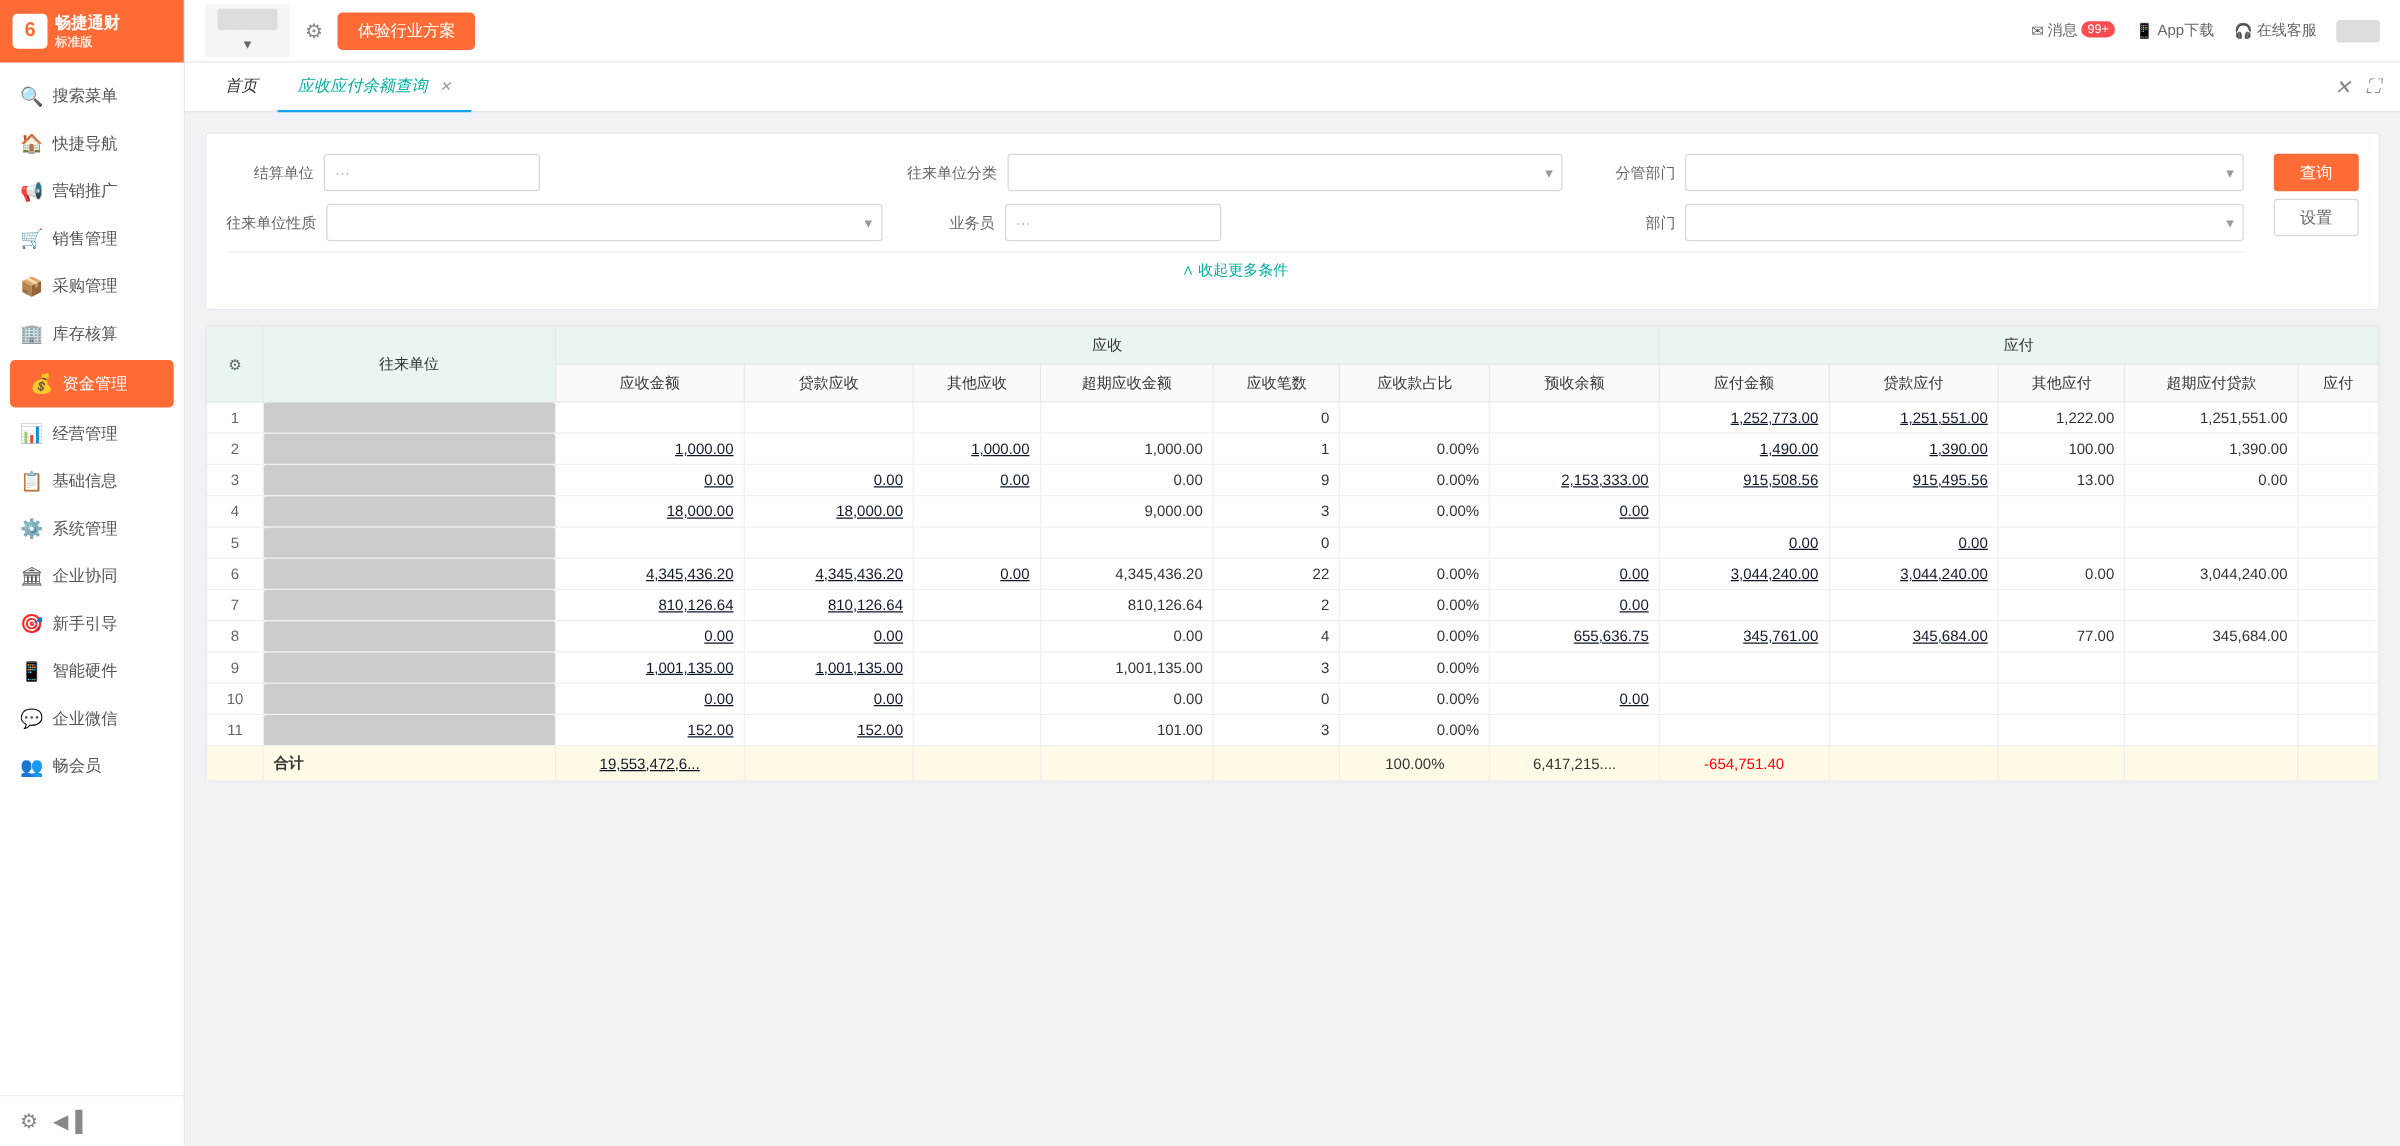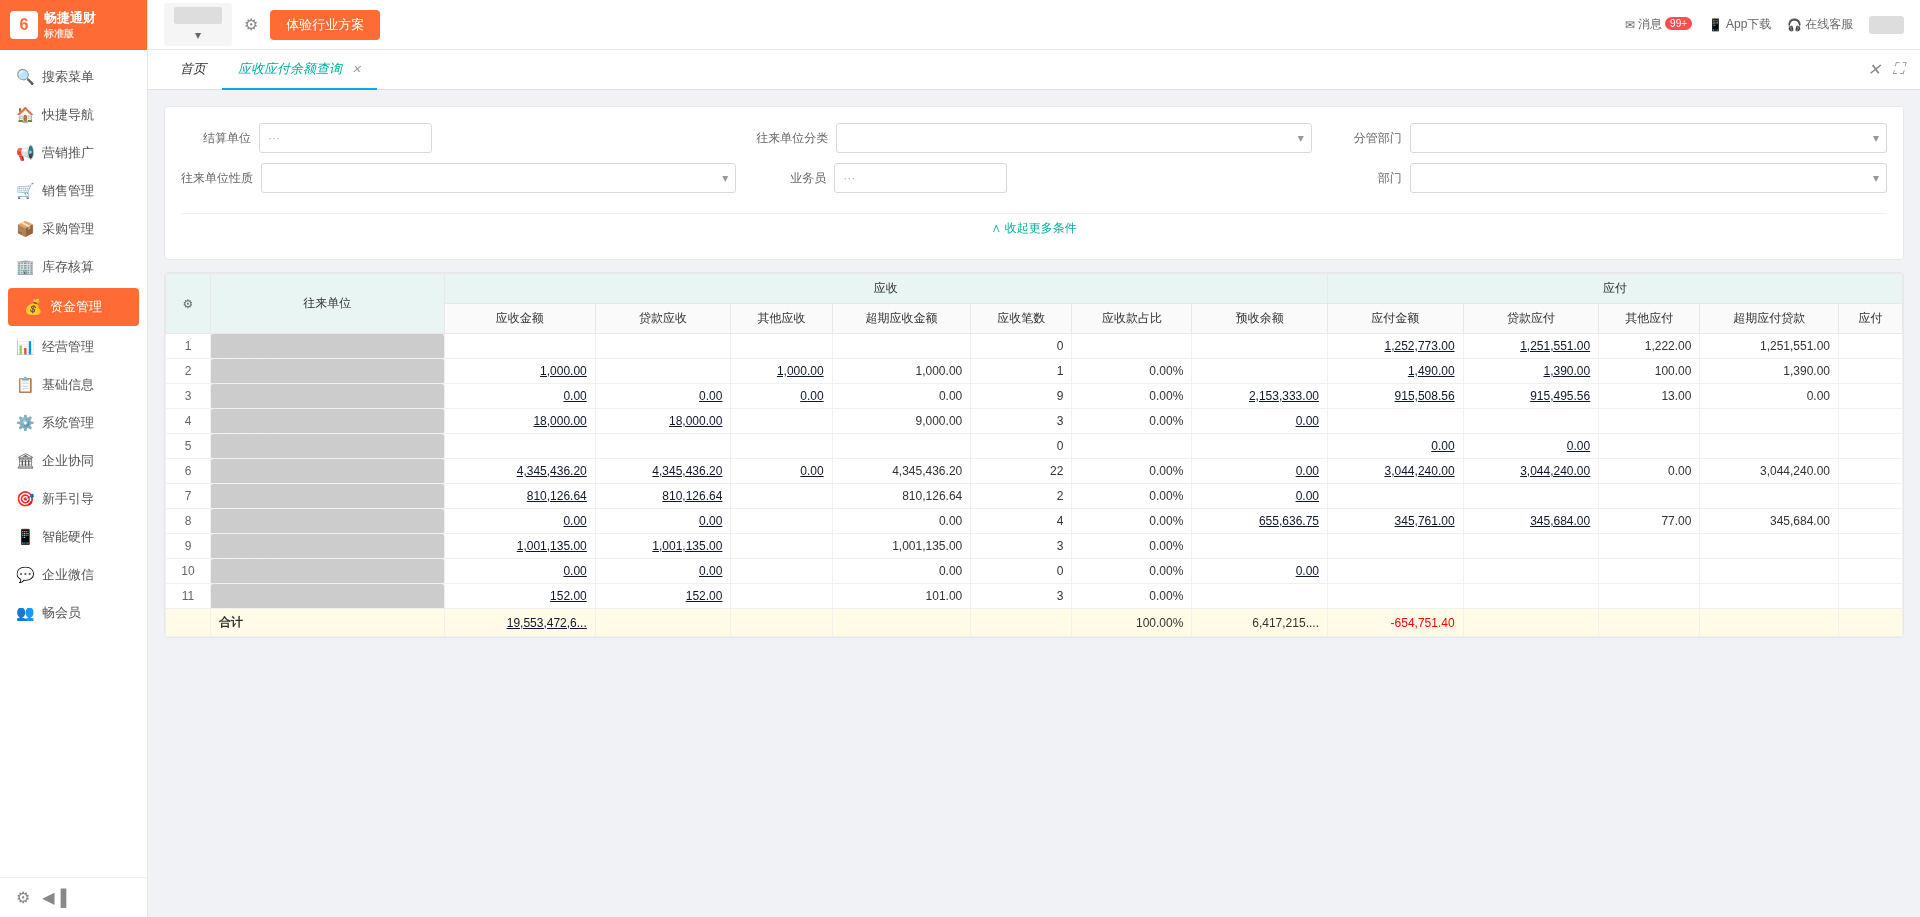--- a/index.html
+++ b/index.html
@@ -123,21 +123,21 @@
     }
     .filter-select-wrap { flex: 1; position: relative; }
     .filter-select {
       width: 100%; height: 30px; border: 1px solid #d9d9d9; border-radius: 3px;
       padding: 0 24px 0 8px; font-size: 12px; appearance: none;
       background: white; outline: none; color: #333; cursor: pointer;
     }
     .select-arrow { position: absolute; right: 8px; top: 50%; transform: translateY(-50%); color: #999; pointer-events: none; }
     .collapse-btn {
       text-align: center; padding: 6px; color: #00b0a0; cursor: pointer;
-      font-size: 12px; border-top: 1px solid #f0f0f0; margin-top: 20px;
+      font-size: 12px; border-top: 1px solid #f0f0f0; margin-top: 8px;
     }
 
     
     .query-actions { display: flex; flex-direction: column; gap: 6px; margin-left: 12px; }
     .btn-query {
       background: #ff6b35; color: white; border: none; padding: 6px 20px;
       border-radius: 3px; cursor: pointer; font-size: 13px; white-space: nowrap;
     }
     .btn-setting {
       background: white; color: #666; border: 1px solid #d9d9d9; padding: 5px 20px;
@@ -158,21 +158,21 @@
       text-align: right; color: #333; white-space: nowrap;
     }
     .data-table td:nth-child(2) { text-align: left; }
     .data-table td:first-child { text-align: center; color: #666; }
     .data-table .link-val { color: #0f172a; text-decoration: underline; cursor: pointer; }
     .data-table .group-header th { background: #e8f5f3; }
     .table-settings-icon {
       width: 28px; height: 28px; display: flex; align-items: center; justify-content: center;
       cursor: pointer; color: #666;
     }
-    .footer-row td { background: #fffbe6; font-weight: 500; }
+    .footer-row td { background: #fffbe6; font-weight: 500; text-align: center; }
     .footer-row td:first-child { text-align: left; }
   </style>
 </head>
 <body>
 
 <div class="sidebar">
   <div class="sidebar-logo">
     <div class="logo-icon">6</div>
     <div>
       <div>畅捷通财</div>
@@ -347,20 +347,24 @@
                     <option value=""></option>
                   </select>
                   <span class="select-arrow">▾</span>
                 </div>
               </div>
             </div>
             <div class="collapse-btn">
               <span>∧</span>
               <span>收起更多条件</span>
             </div>
+          </div>
+          <div class="query-actions">
+            <button class="btn-query">查询</button>
+            <button class="btn-setting">设置</button>
           </div>
         </div>
       </div>
     </div>
 
     <div class="table-container">
       <table class="data-table">
         <thead>
           <tr class="group-header">
             <th rowspan="2" style="width:36px;">

